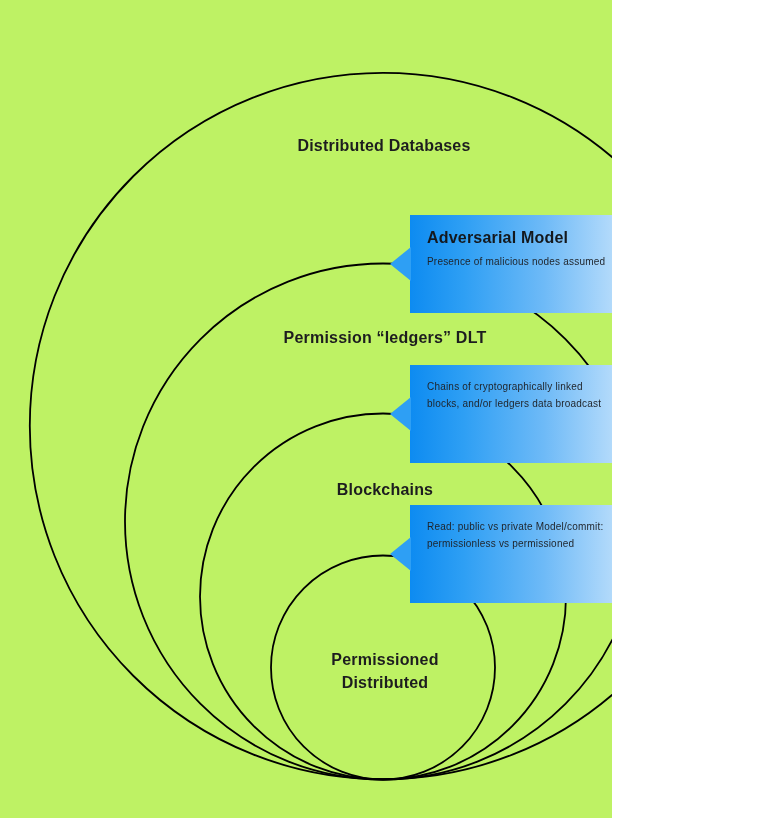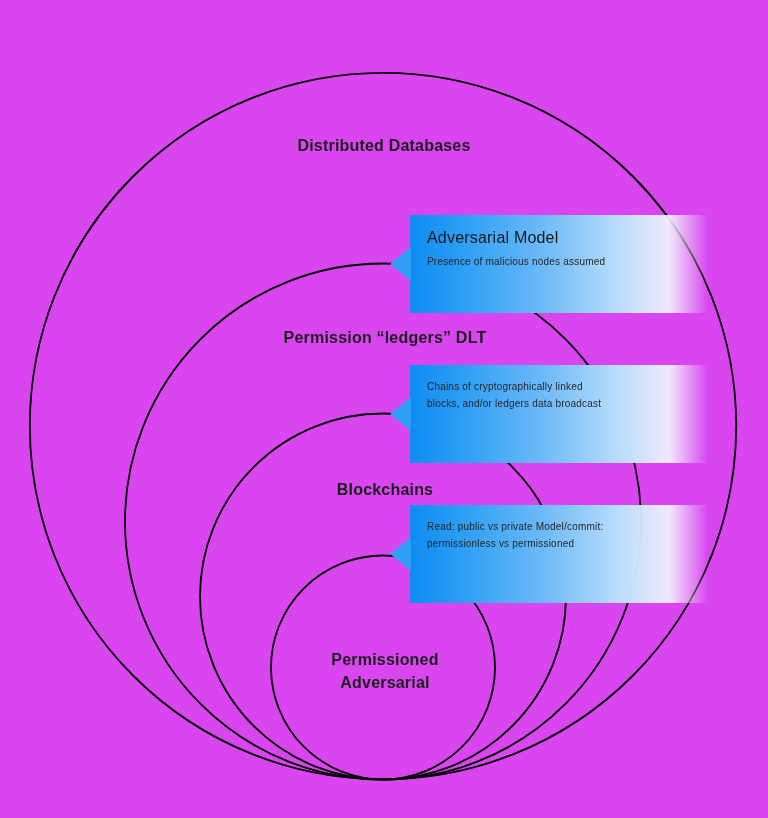--- a/index.html
+++ b/index.html
@@ -1,20 +1,20 @@
 <!DOCTYPE html>
 <html><head>
 <meta charset="utf-8">
 <style>
   html, body { margin: 0; padding: 0; background: #ffffff; }
   .canvas {
     position: relative;
-    width: 768px;
+    width: 612px;
     height: 818px;
-    background: #d946ef;
+    background: #bef264;
     overflow: hidden;
     font-family: "Liberation Sans", sans-serif;
   }
   svg.circles { position: absolute; left: 0; top: 0; }
 
   .ring-label {
     position: absolute;
     transform: translate(-50%, -50%);
     font-size: 16px;
     font-weight: 700;
@@ -54,21 +54,21 @@
     top: 50%;
     transform: translateY(-50%);
     width: 0; height: 0;
     border-top: 17px solid transparent;
     border-bottom: 17px solid transparent;
     border-right: 21px solid #2e9ff4;
   }
   .callout-title {
     margin: 0 0 7px 0;
     font-size: 16px;
-    font-weight: 400;
+    font-weight: 700;
     color: #14181d;
     letter-spacing: 0.2px;
   }
   .callout-body {
     margin: 0;
     font-size: 10px;
     color: #1f2329;
     line-height: 1.65;
     white-space: pre-line;
     letter-spacing: 0.2px;
@@ -86,21 +86,21 @@
     <circle cx="383" cy="667.5" r="112" fill="none" stroke="#000000" stroke-width="1.8"></circle>
   </svg>
 
   <div class="ring-label" id="ring-label-1">Distributed Databases</div>
 
   <div class="ring-label" id="ring-label-2">Permission “ledgers” DLT</div>
 
   <div class="ring-label" id="ring-label-3">Blockchains</div>
 
   <div class="ring-label" id="ring-label-4">Permissioned
-Adversarial</div>
+Distributed</div>
 
   <div class="callout" id="callout-1">
     <div class="callout-pointer"></div>
     <p class="callout-title">Adversarial Model</p>
     <p class="callout-body">Presence of malicious nodes assumed</p>
   </div>
 
   <div class="callout" id="callout-2">
     <div class="callout-pointer"></div>
     <p class="callout-body">Chains of cryptographically linked

